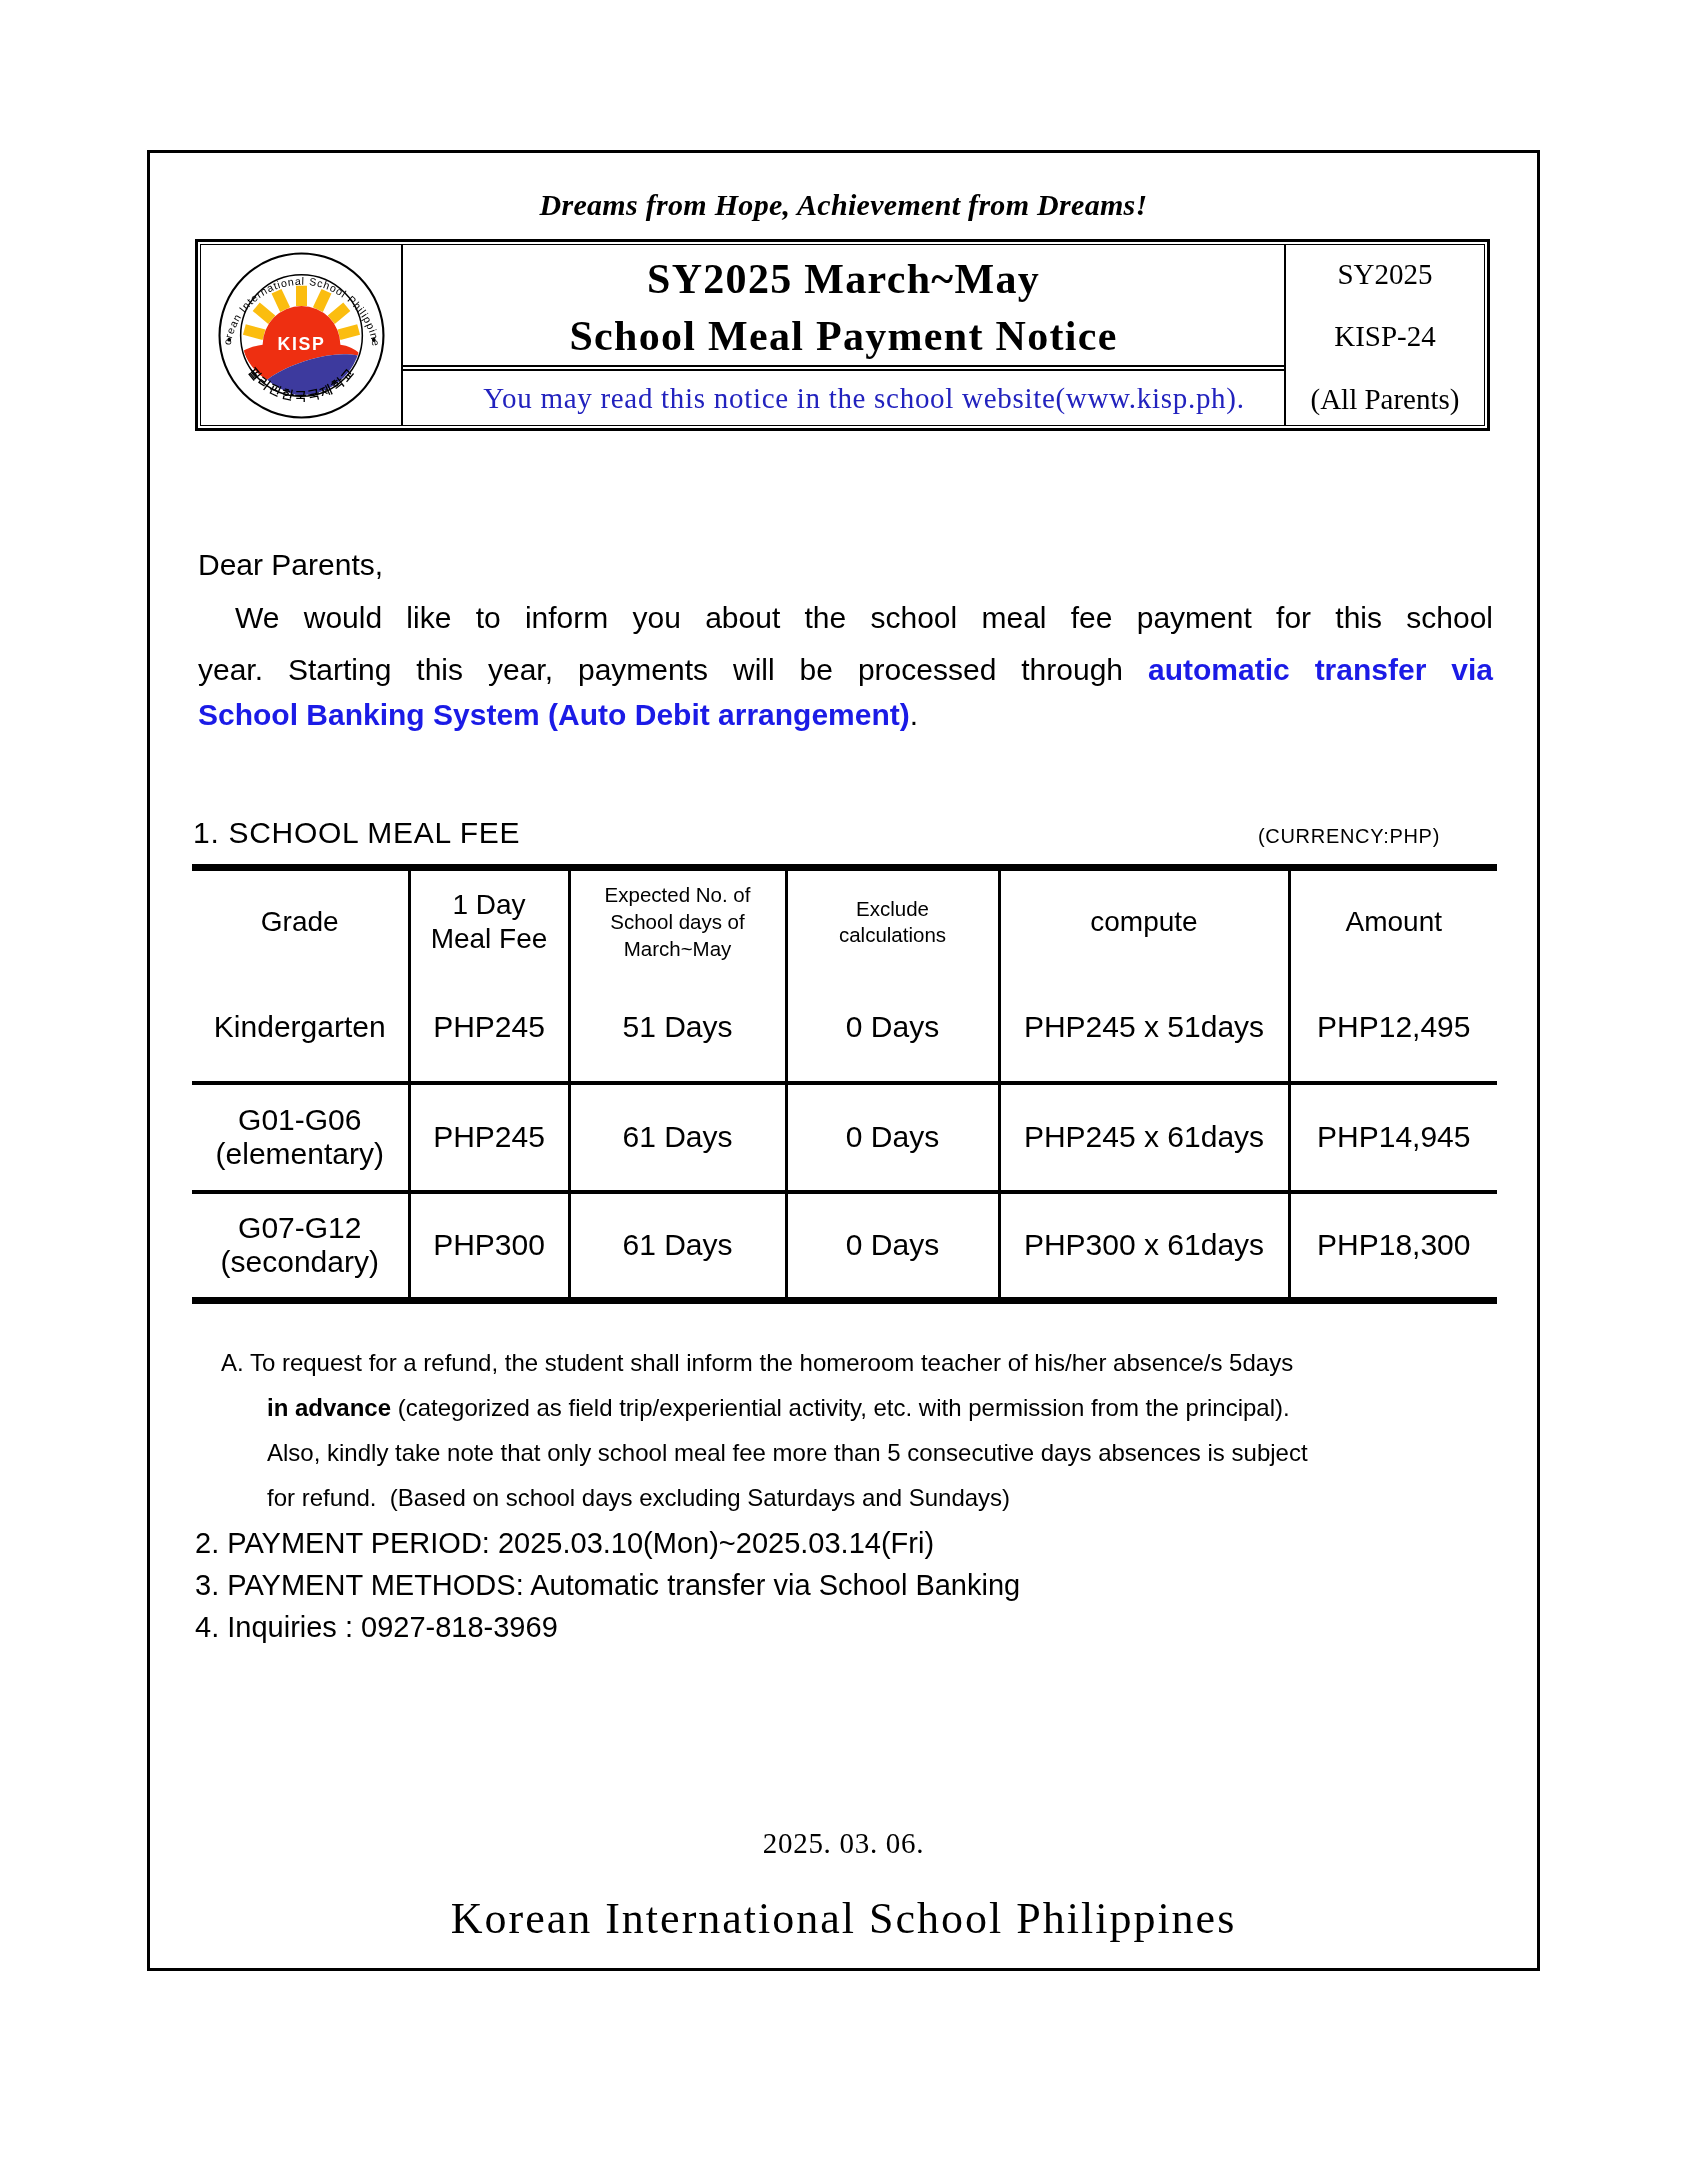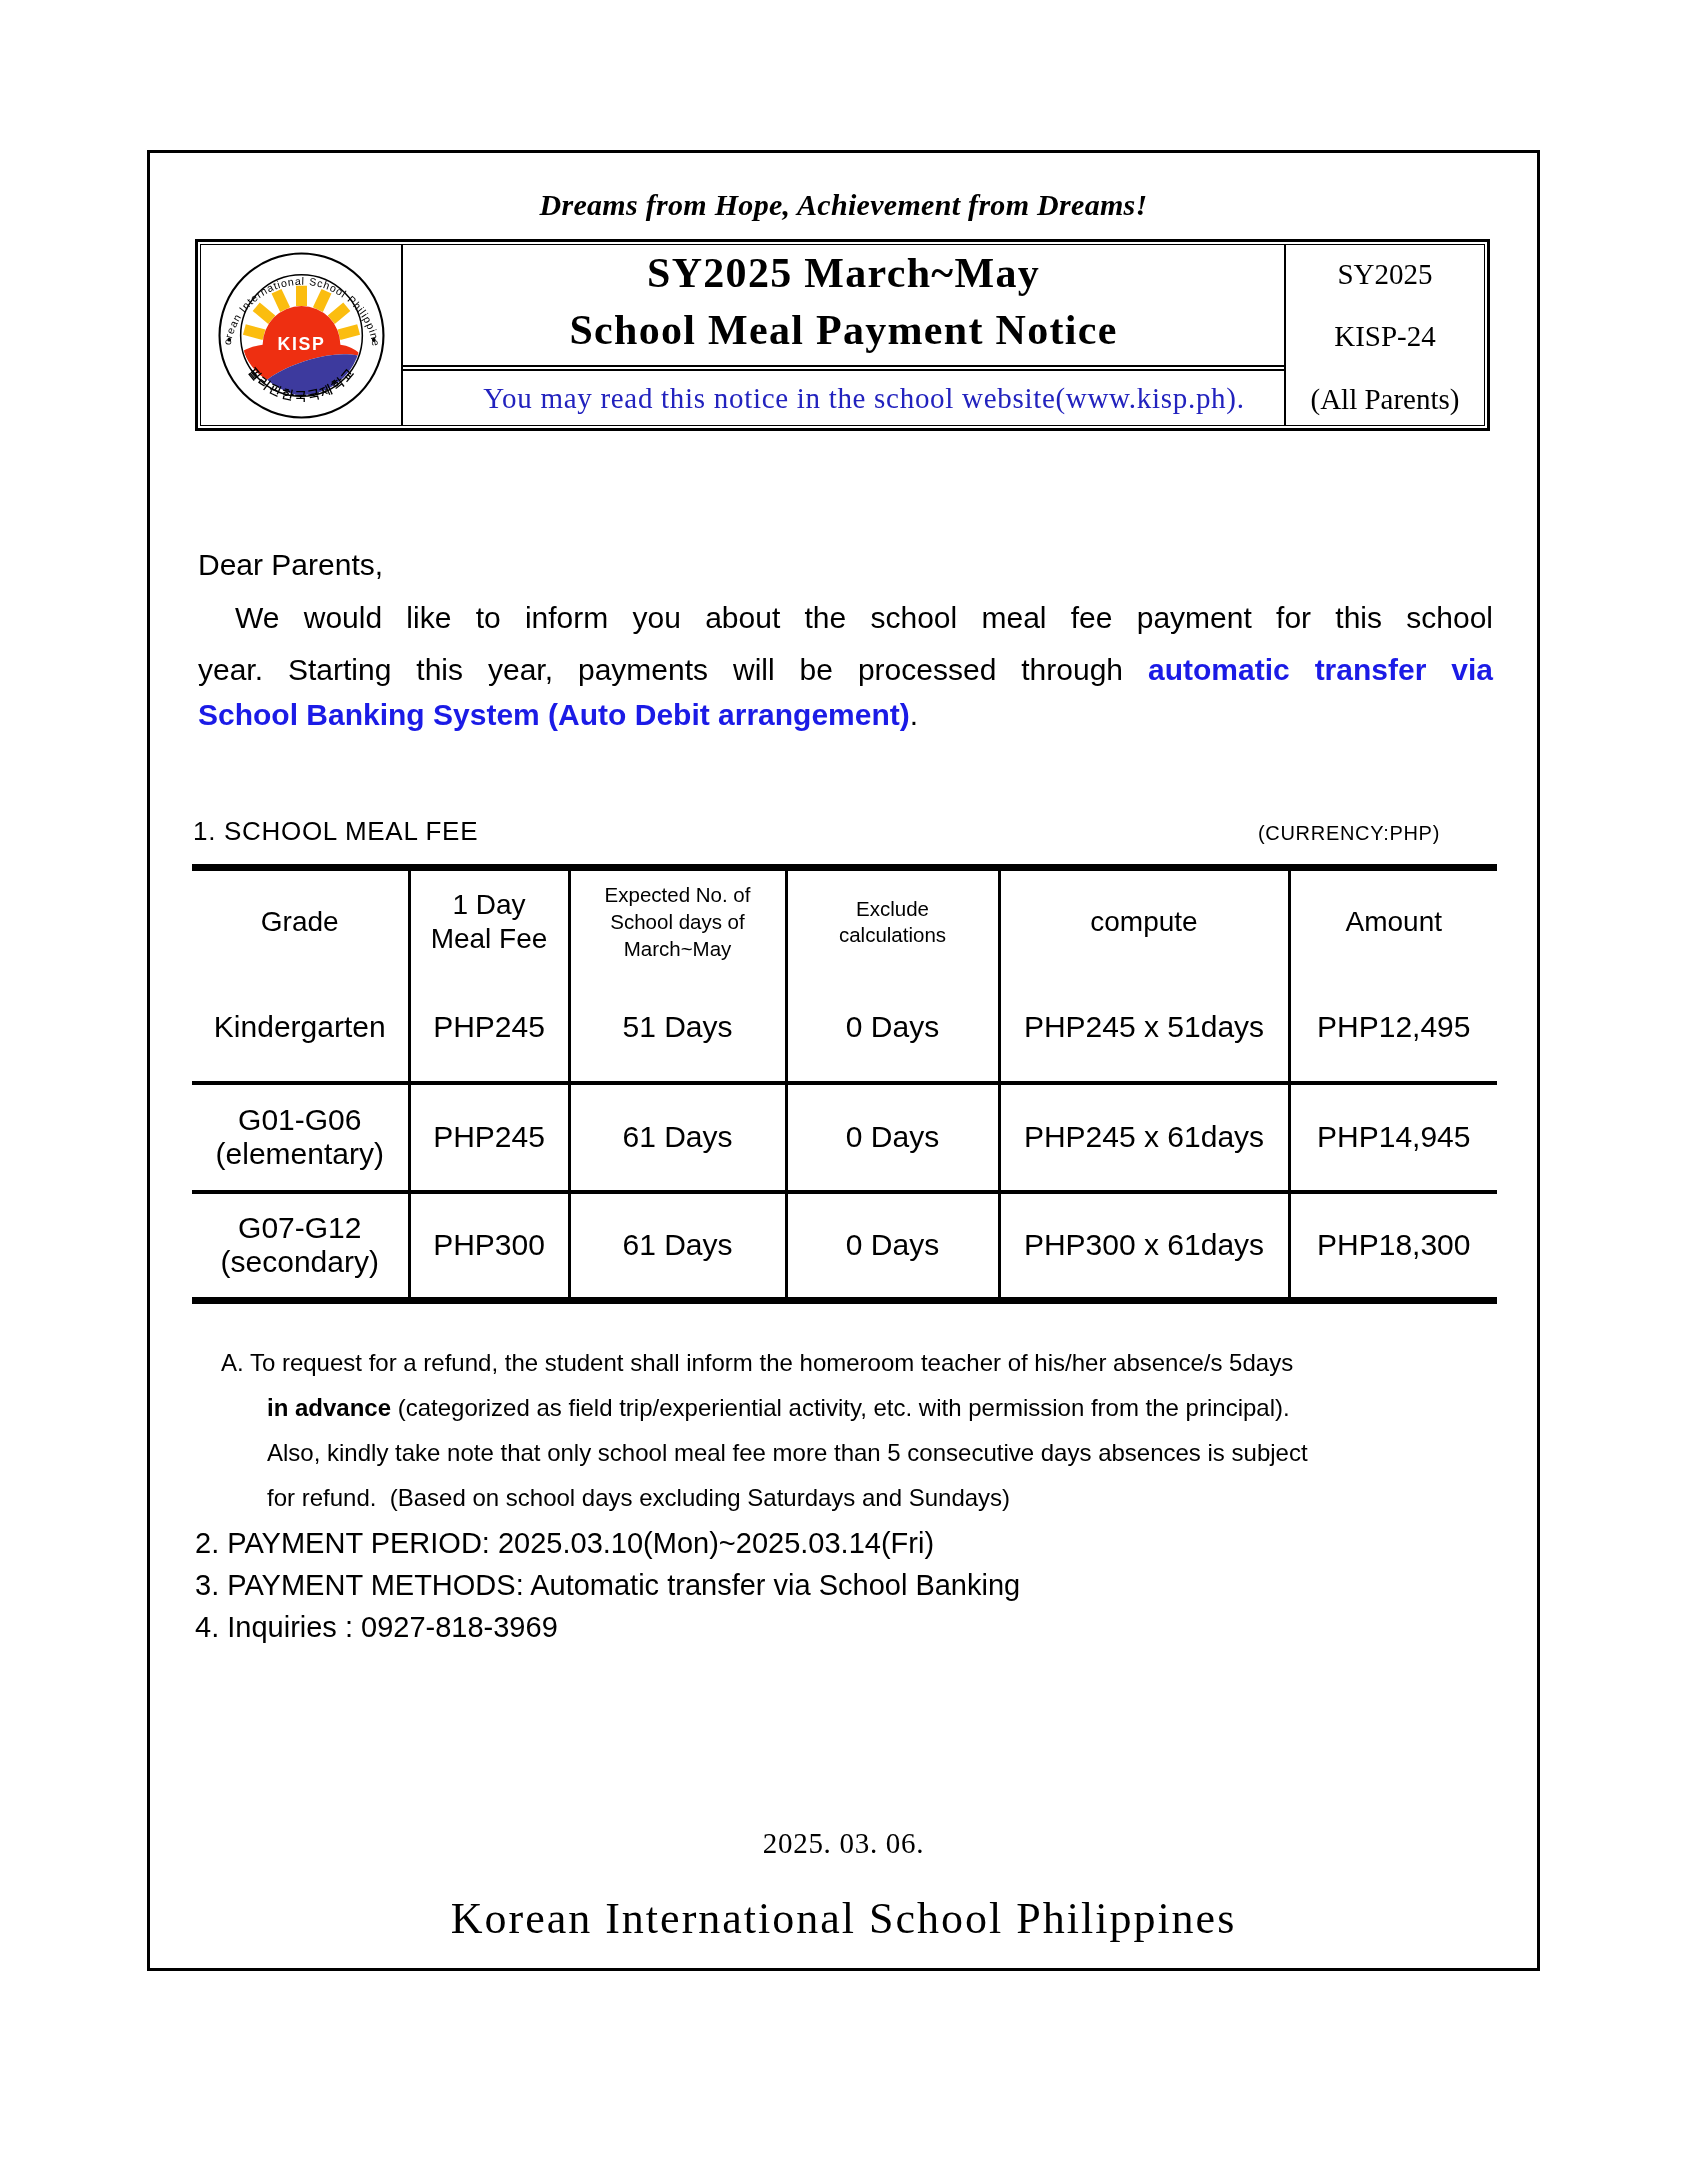--- a/index.html
+++ b/index.html
@@ -12,39 +12,39 @@
         font-family:"Liberation Serif",serif;font-style:italic;font-weight:bold;
         font-size:30px;letter-spacing:0.3px;}
   
   .header-box{position:absolute;left:195px;top:239px;width:1295px;height:192px;
         border:3.3px solid #000;padding:2px;box-sizing:border-box;}
   .header-inner{border:1.3px solid #000;height:100%;box-sizing:border-box;display:flex;}
   .logo-cell{width:200px;display:flex;align-items:center;justify-content:center;box-sizing:border-box;}
   .logo-cell svg{display:block;}
   .title-cell{flex:1;border-left:2.6px solid #000;border-right:2.6px solid #000;
         display:flex;flex-direction:column;box-sizing:border-box;}
-  .title-main{height:120px;display:flex;flex-direction:column;justify-content:flex-start;align-items:center;
+  .title-main{height:120px;display:flex;flex-direction:column;justify-content:flex-end;align-items:center;
         font-family:"Liberation Serif",serif;font-weight:bold;font-size:42px;line-height:57px;letter-spacing:1.3px;}
   .double-rule{height:2px;border-top:2.6px solid #000;border-bottom:2px solid #000;}
   .title-sub{flex:1;display:flex;align-items:center;justify-content:center;
         font-family:"Liberation Serif",serif;font-size:29px;color:#2222BE;letter-spacing:0.7px;margin-left:41px;}
   .side-cell{width:198px;display:flex;flex-direction:column;justify-content:space-between;align-items:center;
         padding:13.2px 2.6px 9.3px 2.6px;box-sizing:border-box;
         font-family:"Liberation Serif",serif;font-size:29px;}
   
   .letter{position:absolute;left:198px;top:539px;width:1295px;font-size:30px;line-height:52px;}
   .letter .salutation{margin-bottom:1.3px;}
   .letter .jline{text-align:justify;text-align-last:justify;}
   .letter .indent{text-indent:37px;}
   .letter .lastline{margin-top:-7.3px;}
   .blue-em{color:#1B1BE6;font-weight:bold;}
   
   .section-heading{position:absolute;left:193px;top:816px;width:1303px;
         display:flex;justify-content:space-between;align-items:baseline;}
-  .section-heading .h{font-size:26px;letter-spacing:0.7px;}
+  .section-heading .h{font-size:30px;letter-spacing:0.7px;}
   .section-heading .cur{font-size:20px;padding-right:56px;letter-spacing:0.7px;}
   
   table.fee{position:absolute;left:192px;top:864px;width:1305px;border-collapse:collapse;
         table-layout:fixed;border-top:7.3px solid #000;border-bottom:7.3px solid #000;}
   table.fee tr{border-top:4px solid #000;}
   table.fee tr:first-child{border-top:none;}
   table.fee th,table.fee td{border-left:3.3px solid #000;text-align:center;vertical-align:middle;
         white-space:pre-line;font-weight:normal;padding:0;}
   table.fee th:first-child,table.fee td:first-child{border-left:none;}
   table.fee thead tr{height:106px;}

